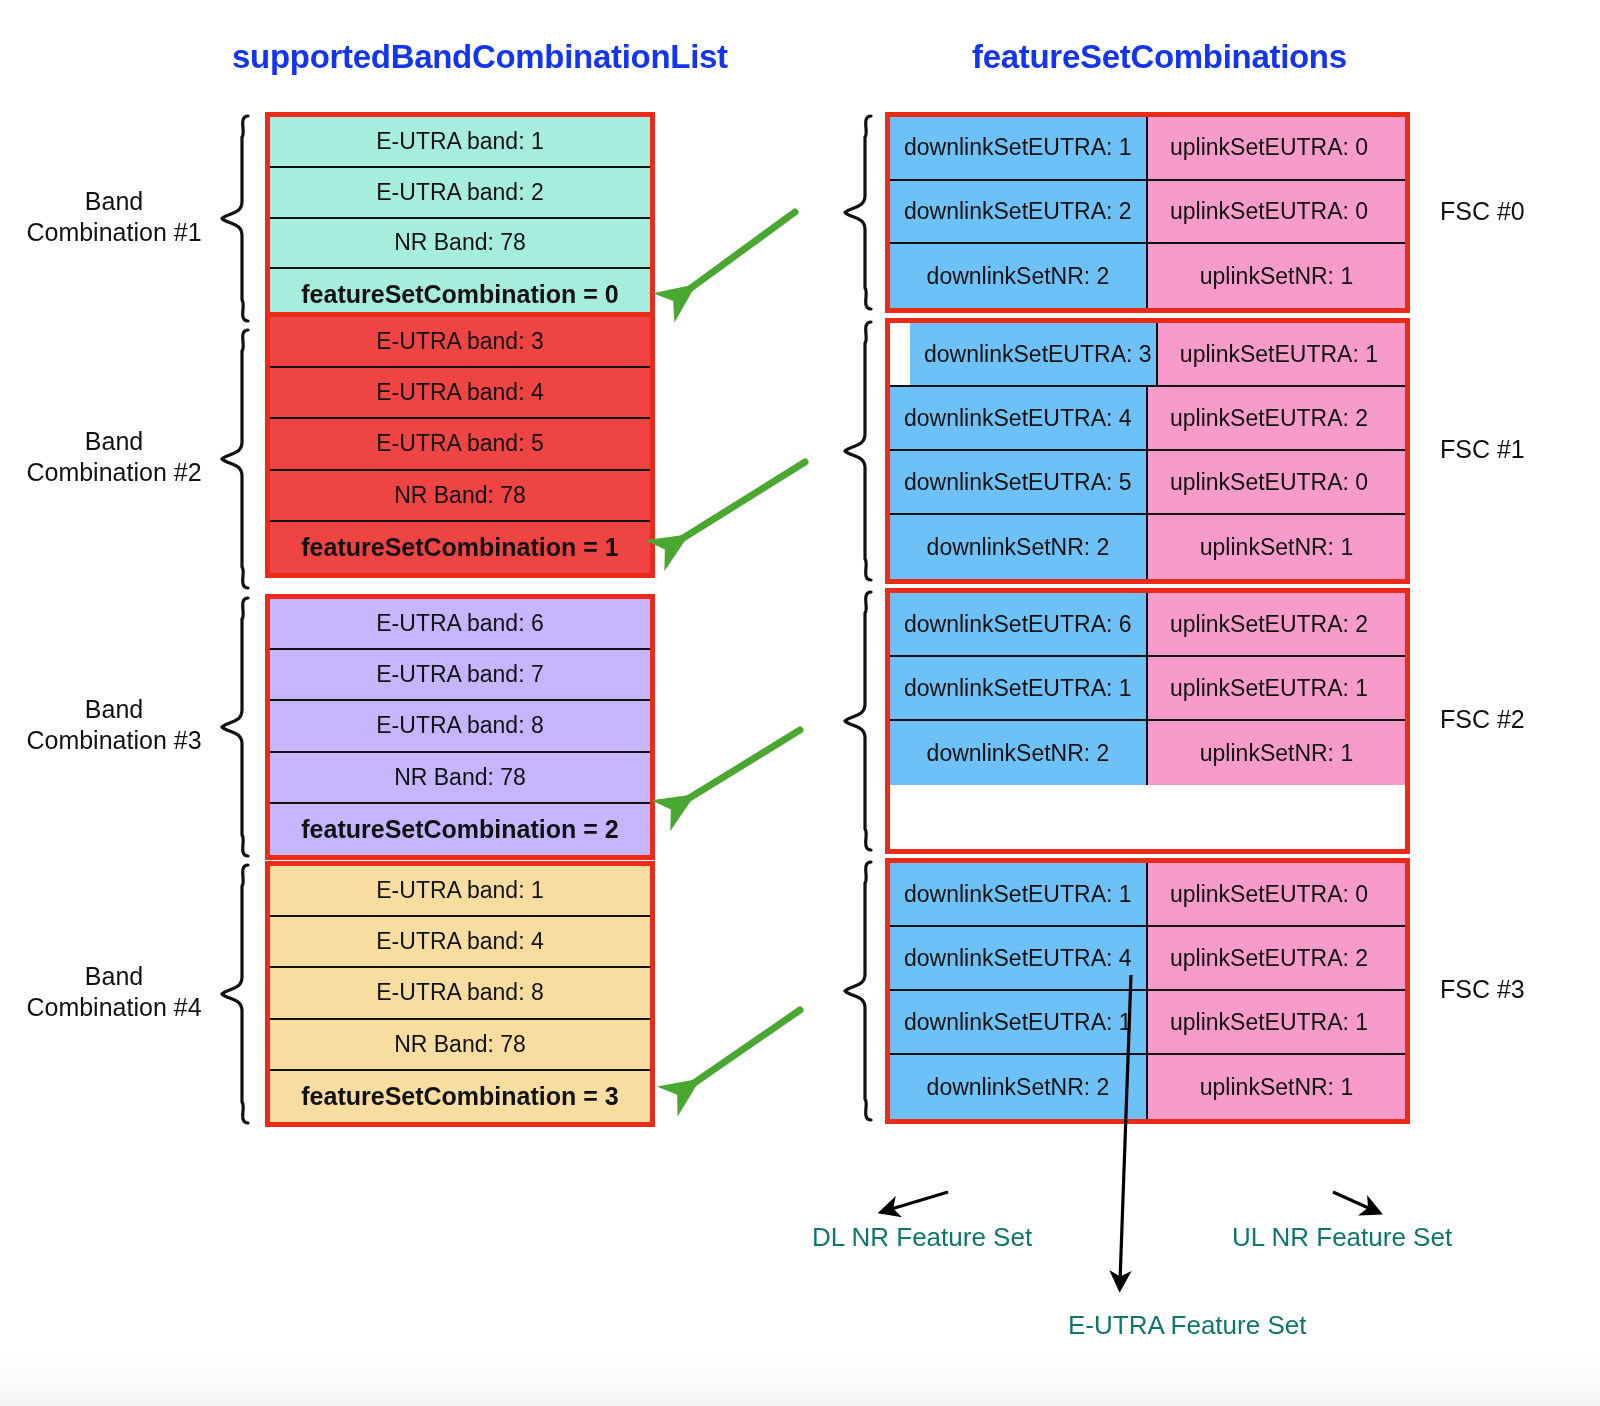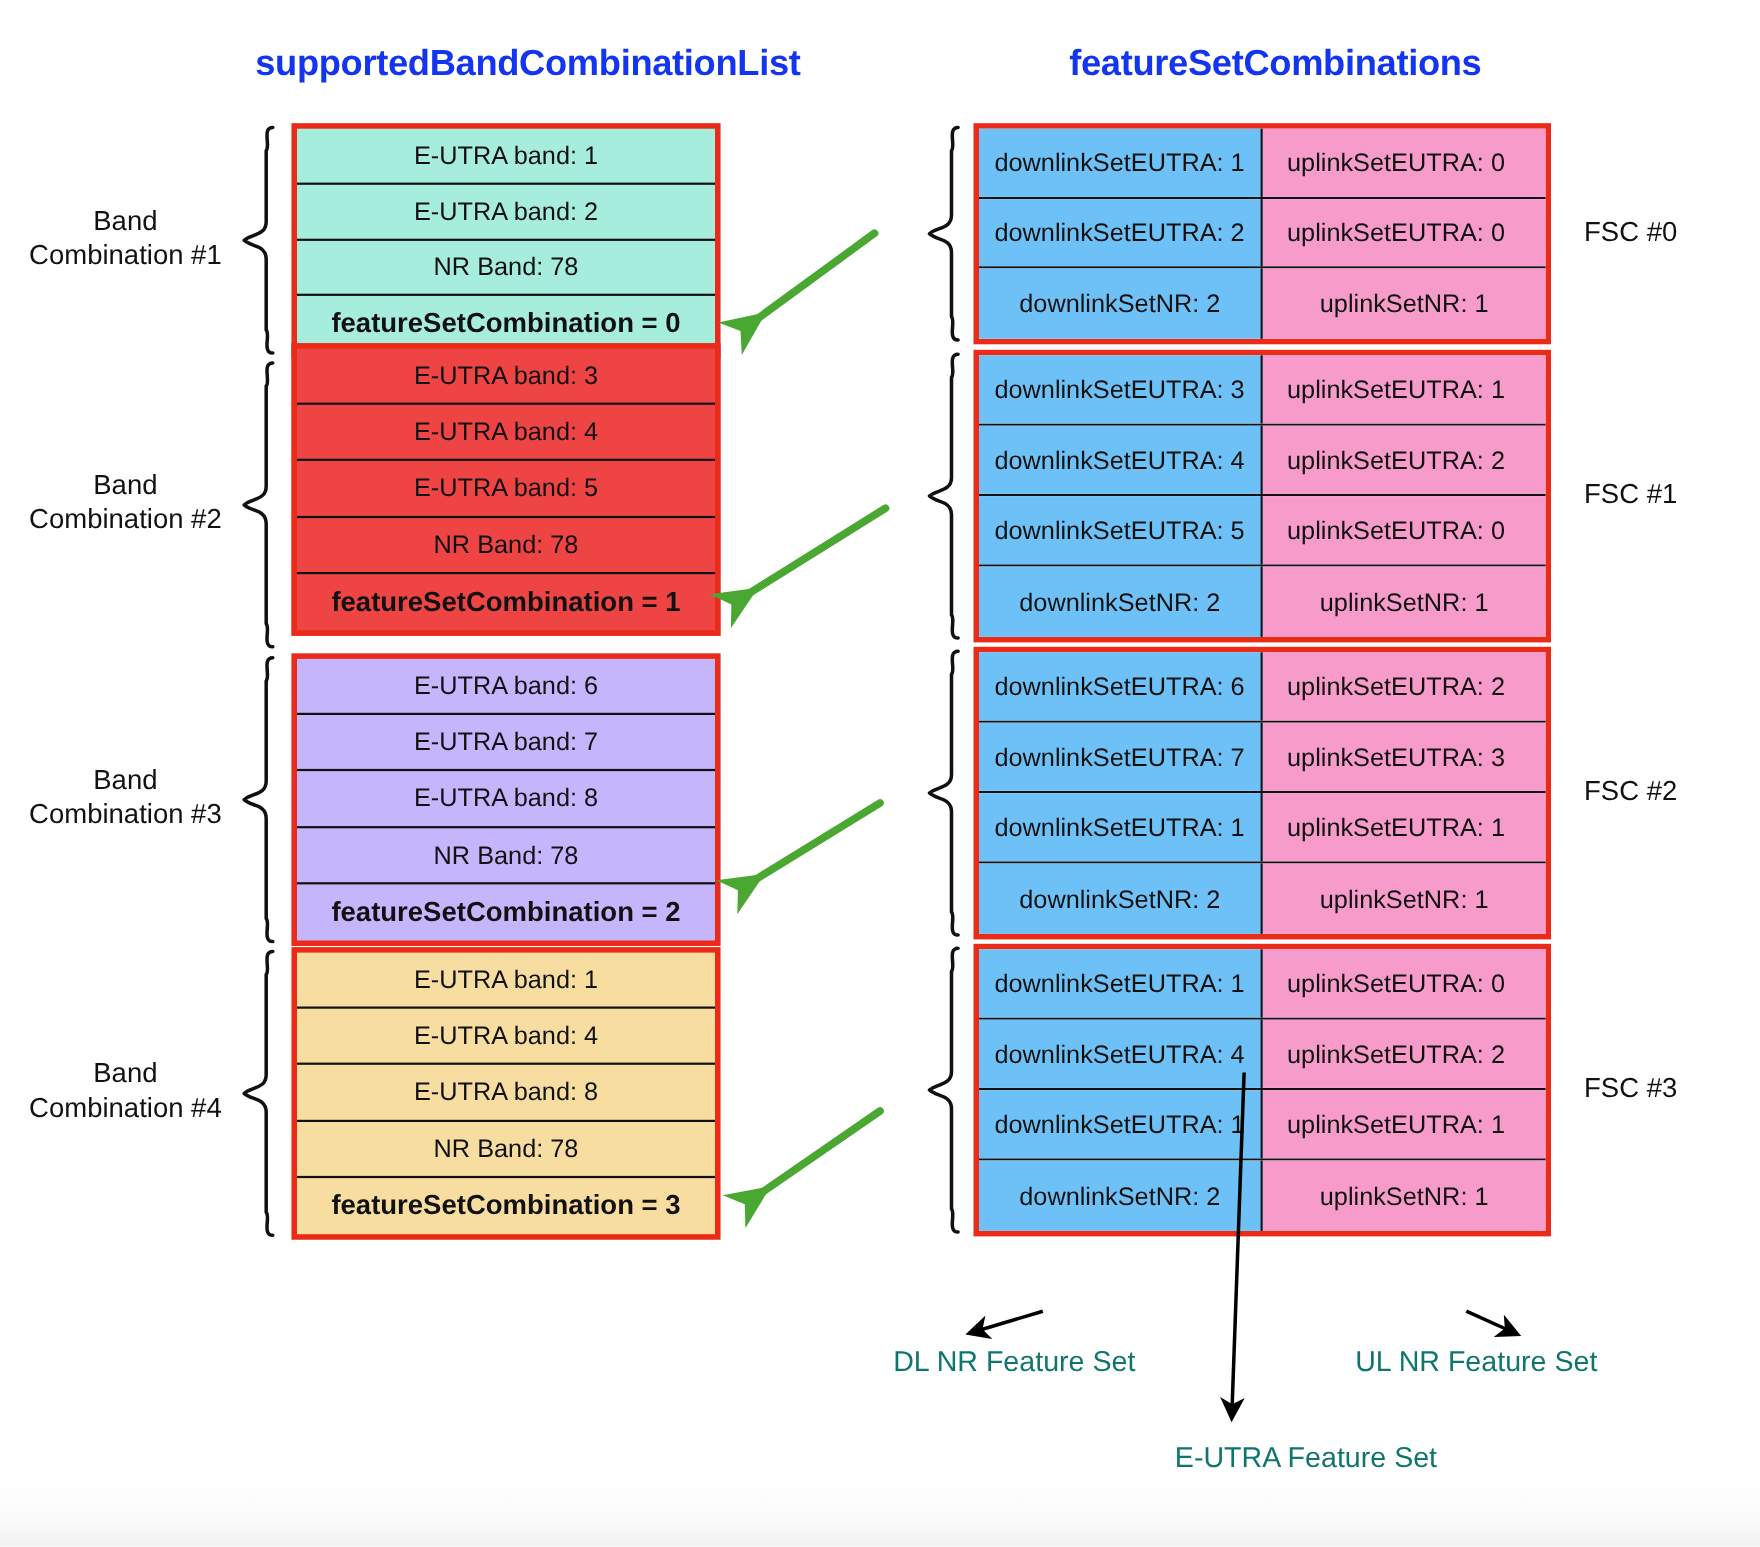--- a/index.html
+++ b/index.html
@@ -158,21 +158,21 @@
           <div class="cell dl">downlinkSetEUTRA: 2</div>
           <div class="cell ul">uplinkSetEUTRA: 0</div>
         </div>
         <div class="fsc-row" style="height: 63.6667px;">
           <div class="cell dl center">downlinkSetNR: 2</div>
           <div class="cell ul center">uplinkSetNR: 1</div>
         </div>
       </div>
       <div class="fsc-label" style="left: 1440px; top: 196.5px;">FSC #0</div>
       <div class="fsc-table" style="top: 318px; height: 266px;">
-        <div class="fsc-row" style="height: 64px;">
+        <div class="fsc-row" style="height: 64px; padding-left: 20px;">
           <div class="cell dl">downlinkSetEUTRA: 3</div>
           <div class="cell ul">uplinkSetEUTRA: 1</div>
         </div>
         <div class="fsc-row" style="height: 64px;">
           <div class="cell dl">downlinkSetEUTRA: 4</div>
           <div class="cell ul">uplinkSetEUTRA: 2</div>
         </div>
         <div class="fsc-row" style="height: 64px;">
           <div class="cell dl">downlinkSetEUTRA: 5</div>
           <div class="cell ul">uplinkSetEUTRA: 0</div>
@@ -180,24 +180,20 @@
         <div class="fsc-row" style="height: 64px;">
           <div class="cell dl center">downlinkSetNR: 2</div>
           <div class="cell ul center">uplinkSetNR: 1</div>
         </div>
       </div>
       <div class="fsc-label" style="left: 1440px; top: 435px;">FSC #1</div>
       <div class="fsc-table" style="top: 588px; height: 266px;">
         <div class="fsc-row" style="height: 64px;">
           <div class="cell dl">downlinkSetEUTRA: 6</div>
           <div class="cell ul">uplinkSetEUTRA: 2</div>
-        </div>
-        <div class="fsc-row" style="height: 64px;">
-          <div class="cell dl">downlinkSetEUTRA: 7</div>
-          <div class="cell ul">uplinkSetEUTRA: 3</div>
         </div>
         <div class="fsc-row" style="height: 64px;">
           <div class="cell dl">downlinkSetEUTRA: 1</div>
           <div class="cell ul">uplinkSetEUTRA: 1</div>
         </div>
         <div class="fsc-row" style="height: 64px;">
           <div class="cell dl center">downlinkSetNR: 2</div>
           <div class="cell ul center">uplinkSetNR: 1</div>
         </div>
       </div>

